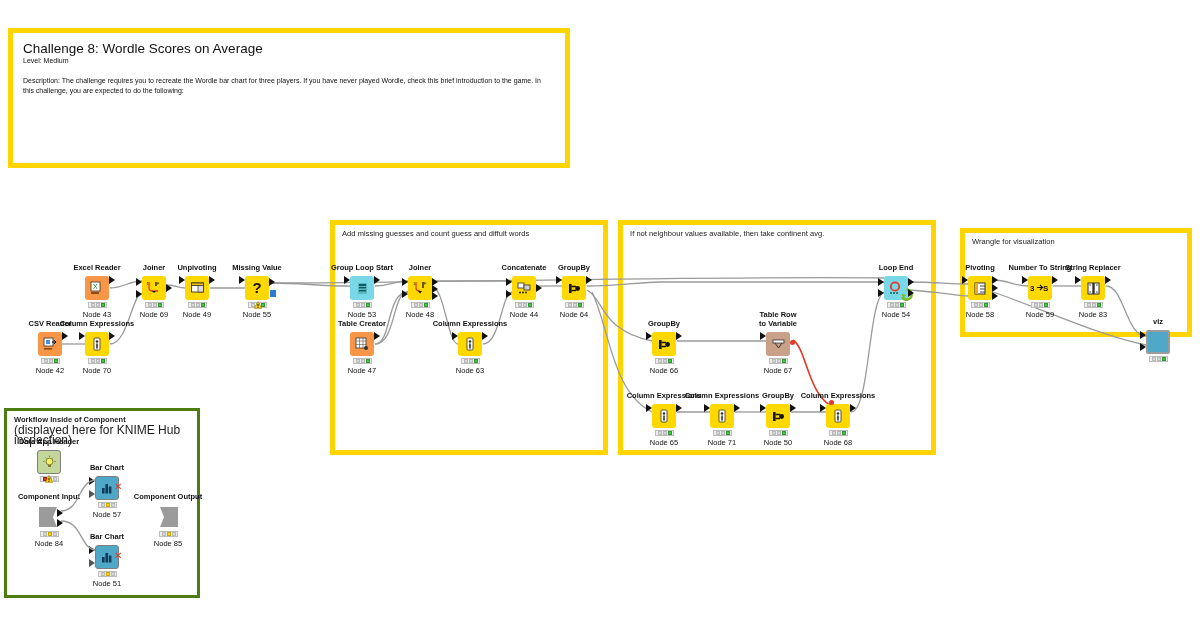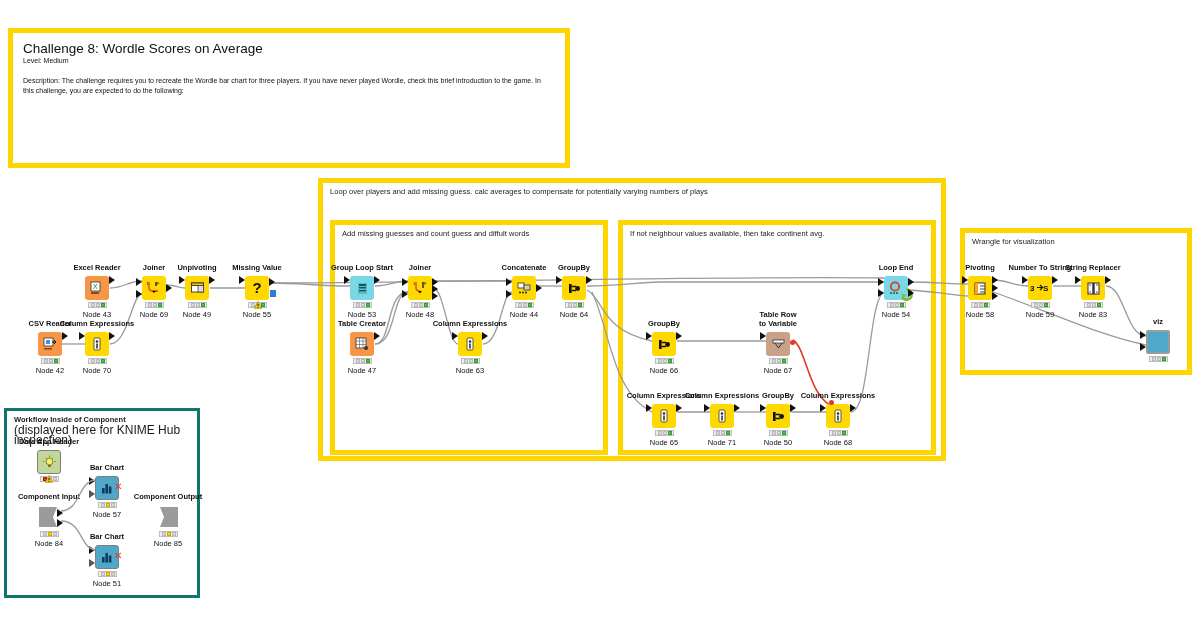--- a/index.html
+++ b/index.html
@@ -2,21 +2,21 @@
 <html><head>
 <meta charset="utf-8">
 <style>
   html,body{margin:0;padding:0;background:#ffffff;}
   body{width:1200px;height:630px;position:relative;overflow:hidden;
        font-family:"Liberation Sans","DejaVu Sans",sans-serif;}
   .canvas{position:absolute;left:0;top:0;width:1200px;height:630px;}
 
   
   .anno{position:absolute;box-sizing:border-box;border:5px solid #FFD500;background:transparent;}
-  .anno.blue{border:3px solid #0f766e;padding-left:44px;}
+  .anno.blue{border:3px solid #4d7c0f;padding-left:44px;}
   .anno .anno-title{position:absolute;left:7px;top:4px;font-size:7.5px;color:#1a1a1a;
        line-height:10px;white-space:pre;letter-spacing:0.05px;}
   .anno.blue .anno-title{font-weight:bold;}
   .anno.blue .anno-sub{position:absolute;left:7px;top:14px;font-size:12px;color:#1a1a1a;line-height:10px;}
   .title-big{position:absolute;left:10px;top:8px;font-size:13.5px;color:#111;}
   .title-lvl{position:absolute;left:10px;top:24px;font-size:7px;color:#111;}
   .title-desc{position:absolute;left:10px;top:43px;right:14px;font-size:7px;color:#111;line-height:10px;}
 
   
   .node{position:absolute;width:24px;height:24px;box-sizing:border-box;}
@@ -67,34 +67,31 @@
 <body>
 
 <div class="canvas">
 
   <div class="anno" style="left:8px;top:28px;width:562px;height:140px;">
     <div class="title-big">Challenge 8: Wordle Scores on Average</div>
     <div class="title-lvl">Level: Medium</div>
     <div class="title-desc">Description: The challenge requires you to recreate the Wordle bar chart for three players. If you have never played Wordle, check this brief introduction to the game. In this challenge, you are expected to do the following:</div>
   </div>
 
-  <div class="anno" style="left:318px;top:178px;width:628px;height:283px;">
-    <div class="anno-title">Loop over players and add missing guess. calc averages to compensate for potentially varying numbers of plays</div>
-  </div>
 
 
   <div class="anno" style="left:330px;top:220px;width:278px;height:235px;">
     <div class="anno-title">Add missing guesses and count guess and diffult words</div>
   </div>
 
   <div class="anno" style="left:618px;top:220px;width:318px;height:235px;">
     <div class="anno-title">If not neighbour values available, then take continent avg.</div>
   </div>
 
-  <div class="anno" style="left:960px;top:228px;width:232px;height:147px;">
+  <div class="anno" style="left:960px;top:228px;width:232px;height:109px;">
     <div class="anno-title">Wrangle for visualization</div>
   </div>
 
   <div class="anno blue" style="left:4px;top:408px;width:196px;height:190px;">
     <div class="anno-title">Workflow Inside of Component</div>
     <div class="anno-sub">(displayed here for KNIME Hub inspection)</div>
   </div>
 
   <svg class="edgelayer" viewBox="0 0 1200 630">
     <g fill="none" stroke="#9a9a9a" stroke-width="1.3">

